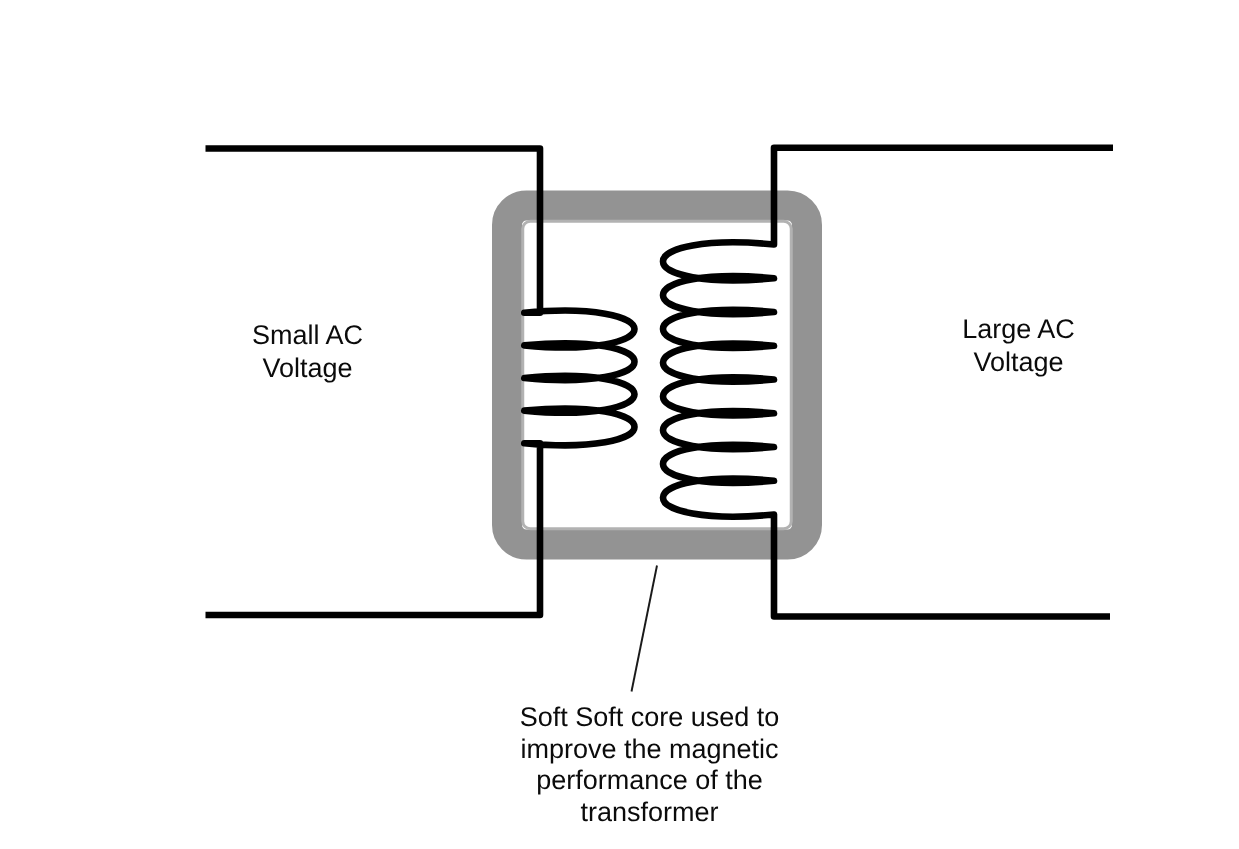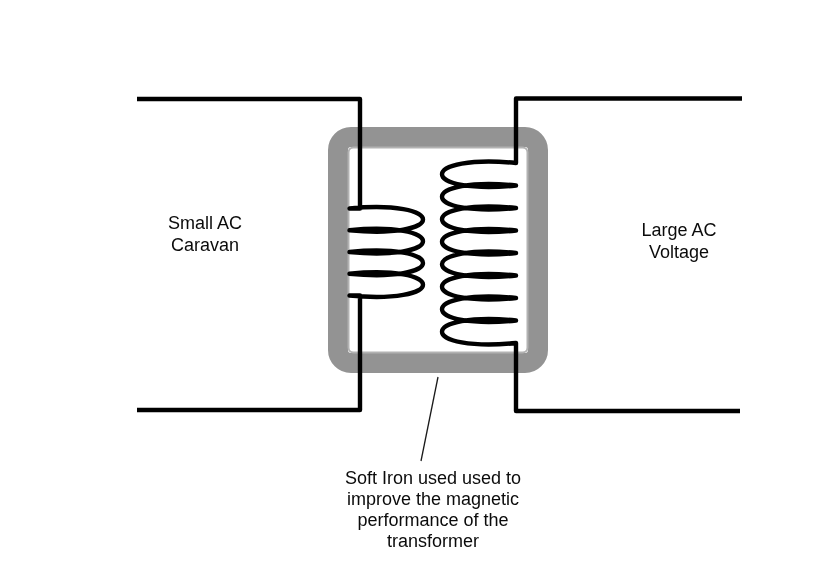--- a/index.html
+++ b/index.html
@@ -23,21 +23,21 @@
   .side-label {
     position: absolute;
     width: 150px;
     text-align: center;
     font-size: 18px;
     line-height: 22px;
     color: #0b0b0b;
     white-space: pre-line;
   }
   .label-primary { left: 130px; top: 212px; }
-  .label-secondary { left: 604px; top: 219px; }
+  .label-secondary { left: 604px; top: 208px; }
   .annotation-text {
     position: absolute;
     left: 333px;
     top: 468px;
     width: 200px;
     text-align: center;
     font-size: 18px;
     line-height: 21px;
     color: #0b0b0b;
     white-space: pre-line;
@@ -89,24 +89,24 @@
              C 470 293.5, 442 300.5, 442 309.25
              C 442 318, 470 325, 516 320.5
              C 470 316, 442 323, 442 331.75
              C 442 340.5, 470 347.5, 516 343
              L 516 411 L 740 411" fill="none" stroke="#000000" stroke-width="4.4" stroke-linejoin="round"></path>
 
     <line x1="438" y1="377" x2="421" y2="461" stroke="#1a1a1a" stroke-width="1.3"></line>
   </svg>
 
   <div class="side-label label-primary">Small AC
-Caravan</div>
+Voltage</div>
 
   <div class="side-label label-secondary">Large AC
 Voltage</div>
 
-  <div class="annotation-text">Soft Iron used used to
+  <div class="annotation-text">Soft Soft core used to
 improve the magnetic
 performance of the
 transformer</div>
 
 
 </div>
 
 </body></html>

